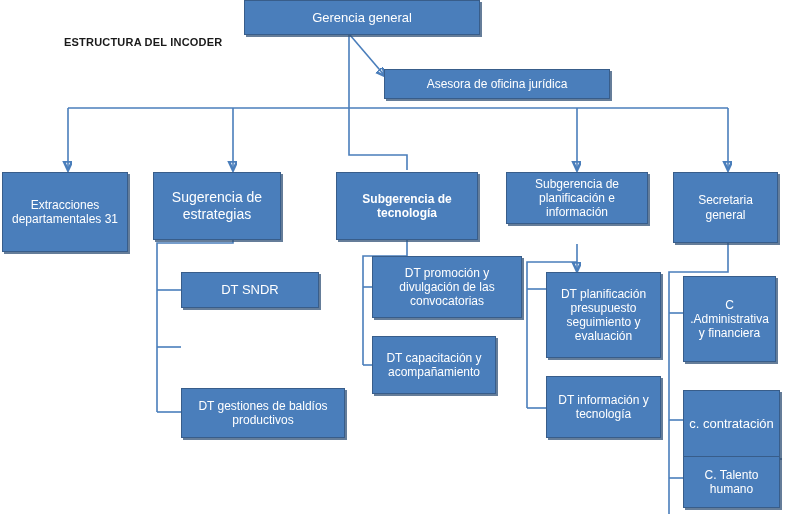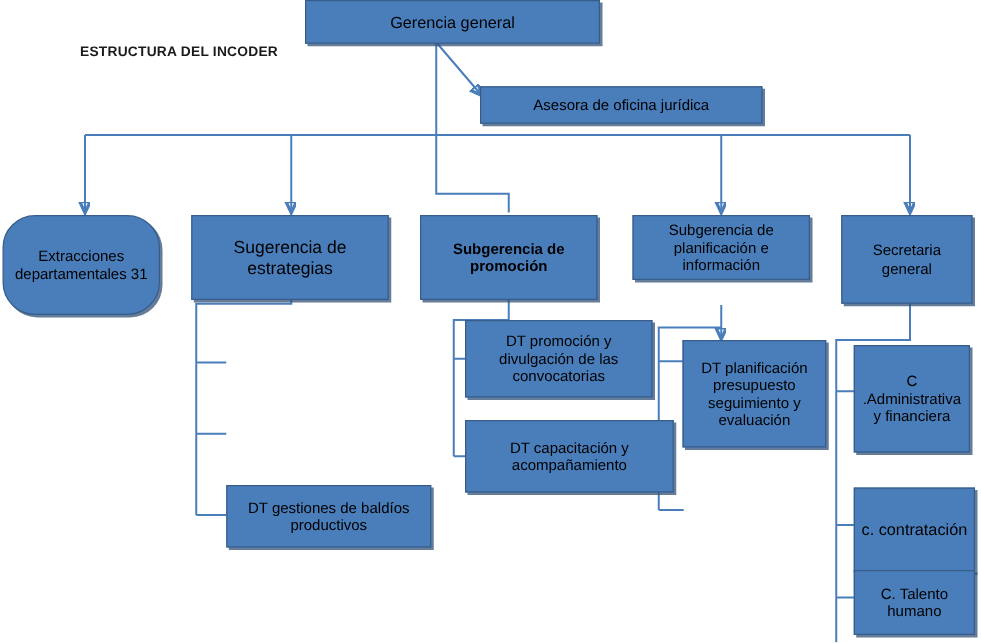--- a/index.html
+++ b/index.html
@@ -13,21 +13,21 @@
     height: 514px;
     background: #ffffff;
     overflow: hidden;
     font-family: "Liberation Sans", sans-serif;
   }
   .node {
     position: absolute;
     background: #4a7ebb;
     border: 1px solid #385d8a;
     box-shadow: 2px 2px 0 rgba(49,81,119,0.75);
-    color: #000000;
+    color: #ffffff;
     display: flex;
     align-items: center;
     justify-content: center;
     text-align: center;
     line-height: 1.18;
     box-sizing: border-box;
     padding: 2px 4px;
     z-index: 3;
   }
   .node span {
@@ -107,58 +107,64 @@
   <div class="title-label" style="left:64px; top:36px;">ESTRUCTURA DEL INCODER</div>
 
   <div class="node" style="left:244px; top:0px; width:236px; height:35px; font-size:13px;">
     <span>Gerencia general</span>
   </div>
 
   <div class="node" style="left:384px; top:69px; width:226px; height:30px; font-size:12px;">
     <span>Asesora de oficina jurídica</span>
   </div>
 
-  <div class="node" style="left:2px; top:172px; width:126px; height:80px; font-size:12px;border-radius:26px;">
+  <div class="node" style="left:2px; top:172px; width:126px; height:80px; font-size:12px;">
     <span>Extracciones departamentales 31</span>
   </div>
 
-  <div class="node" style="left:153px; top:172px; width:158px; height:68px; font-size:14px;">
+  <div class="node" style="left:153px; top:172px; width:128px; height:68px; font-size:14px;">
     <span>Sugerencia de estrategias</span>
   </div>
 
   <div class="node bold" style="left:336px; top:172px; width:142px; height:68px; font-size:12px;">
-    <span>Subgerencia de promoción</span>
+    <span>Subgerencia de tecnología</span>
   </div>
 
   <div class="node" style="left:506px; top:172px; width:142px; height:52px; font-size:12px;">
     <span>Subgerencia de planificación e información</span>
   </div>
 
   <div class="node" style="left:673px; top:172px; width:105px; height:71px; font-size:12px;">
     <span>Secretaria general</span>
   </div>
 
+  <div class="node" style="left:181px; top:272px; width:138px; height:36px; font-size:13px;">
+    <span>DT SNDR</span>
+  </div>
 
 
   <div class="node" style="left:181px; top:388px; width:164px; height:50px; font-size:12px;">
     <span>DT gestiones de baldíos productivos</span>
   </div>
 
   <div class="node" style="left:372px; top:256px; width:150px; height:62px; font-size:12px;">
     <span>DT promoción y divulgación de las convocatorias</span>
   </div>
 
-  <div class="node" style="left:372px; top:336px; width:167px; height:58px; font-size:12px;">
+  <div class="node" style="left:372px; top:336px; width:124px; height:58px; font-size:12px;">
     <span>DT capacitación y acompañamiento</span>
   </div>
 
   <div class="node" style="left:546px; top:272px; width:115px; height:86px; font-size:12px;">
     <span>DT planificación presupuesto seguimiento y evaluación</span>
   </div>
 
+  <div class="node" style="left:546px; top:376px; width:115px; height:62px; font-size:12px;">
+    <span>DT información y tecnología</span>
+  </div>
 
   <div class="node" style="left:683px; top:276px; width:93px; height:86px; font-size:12px;">
     <span>C .Administrativa  y financiera</span>
   </div>
 
   <div class="node" style="left:683px; top:390px; width:97px; height:68px; font-size:13px;">
     <span>c. contratación</span>
   </div>
 
   <div class="node" style="left:683px; top:456px; width:97px; height:52px; font-size:12px;">

